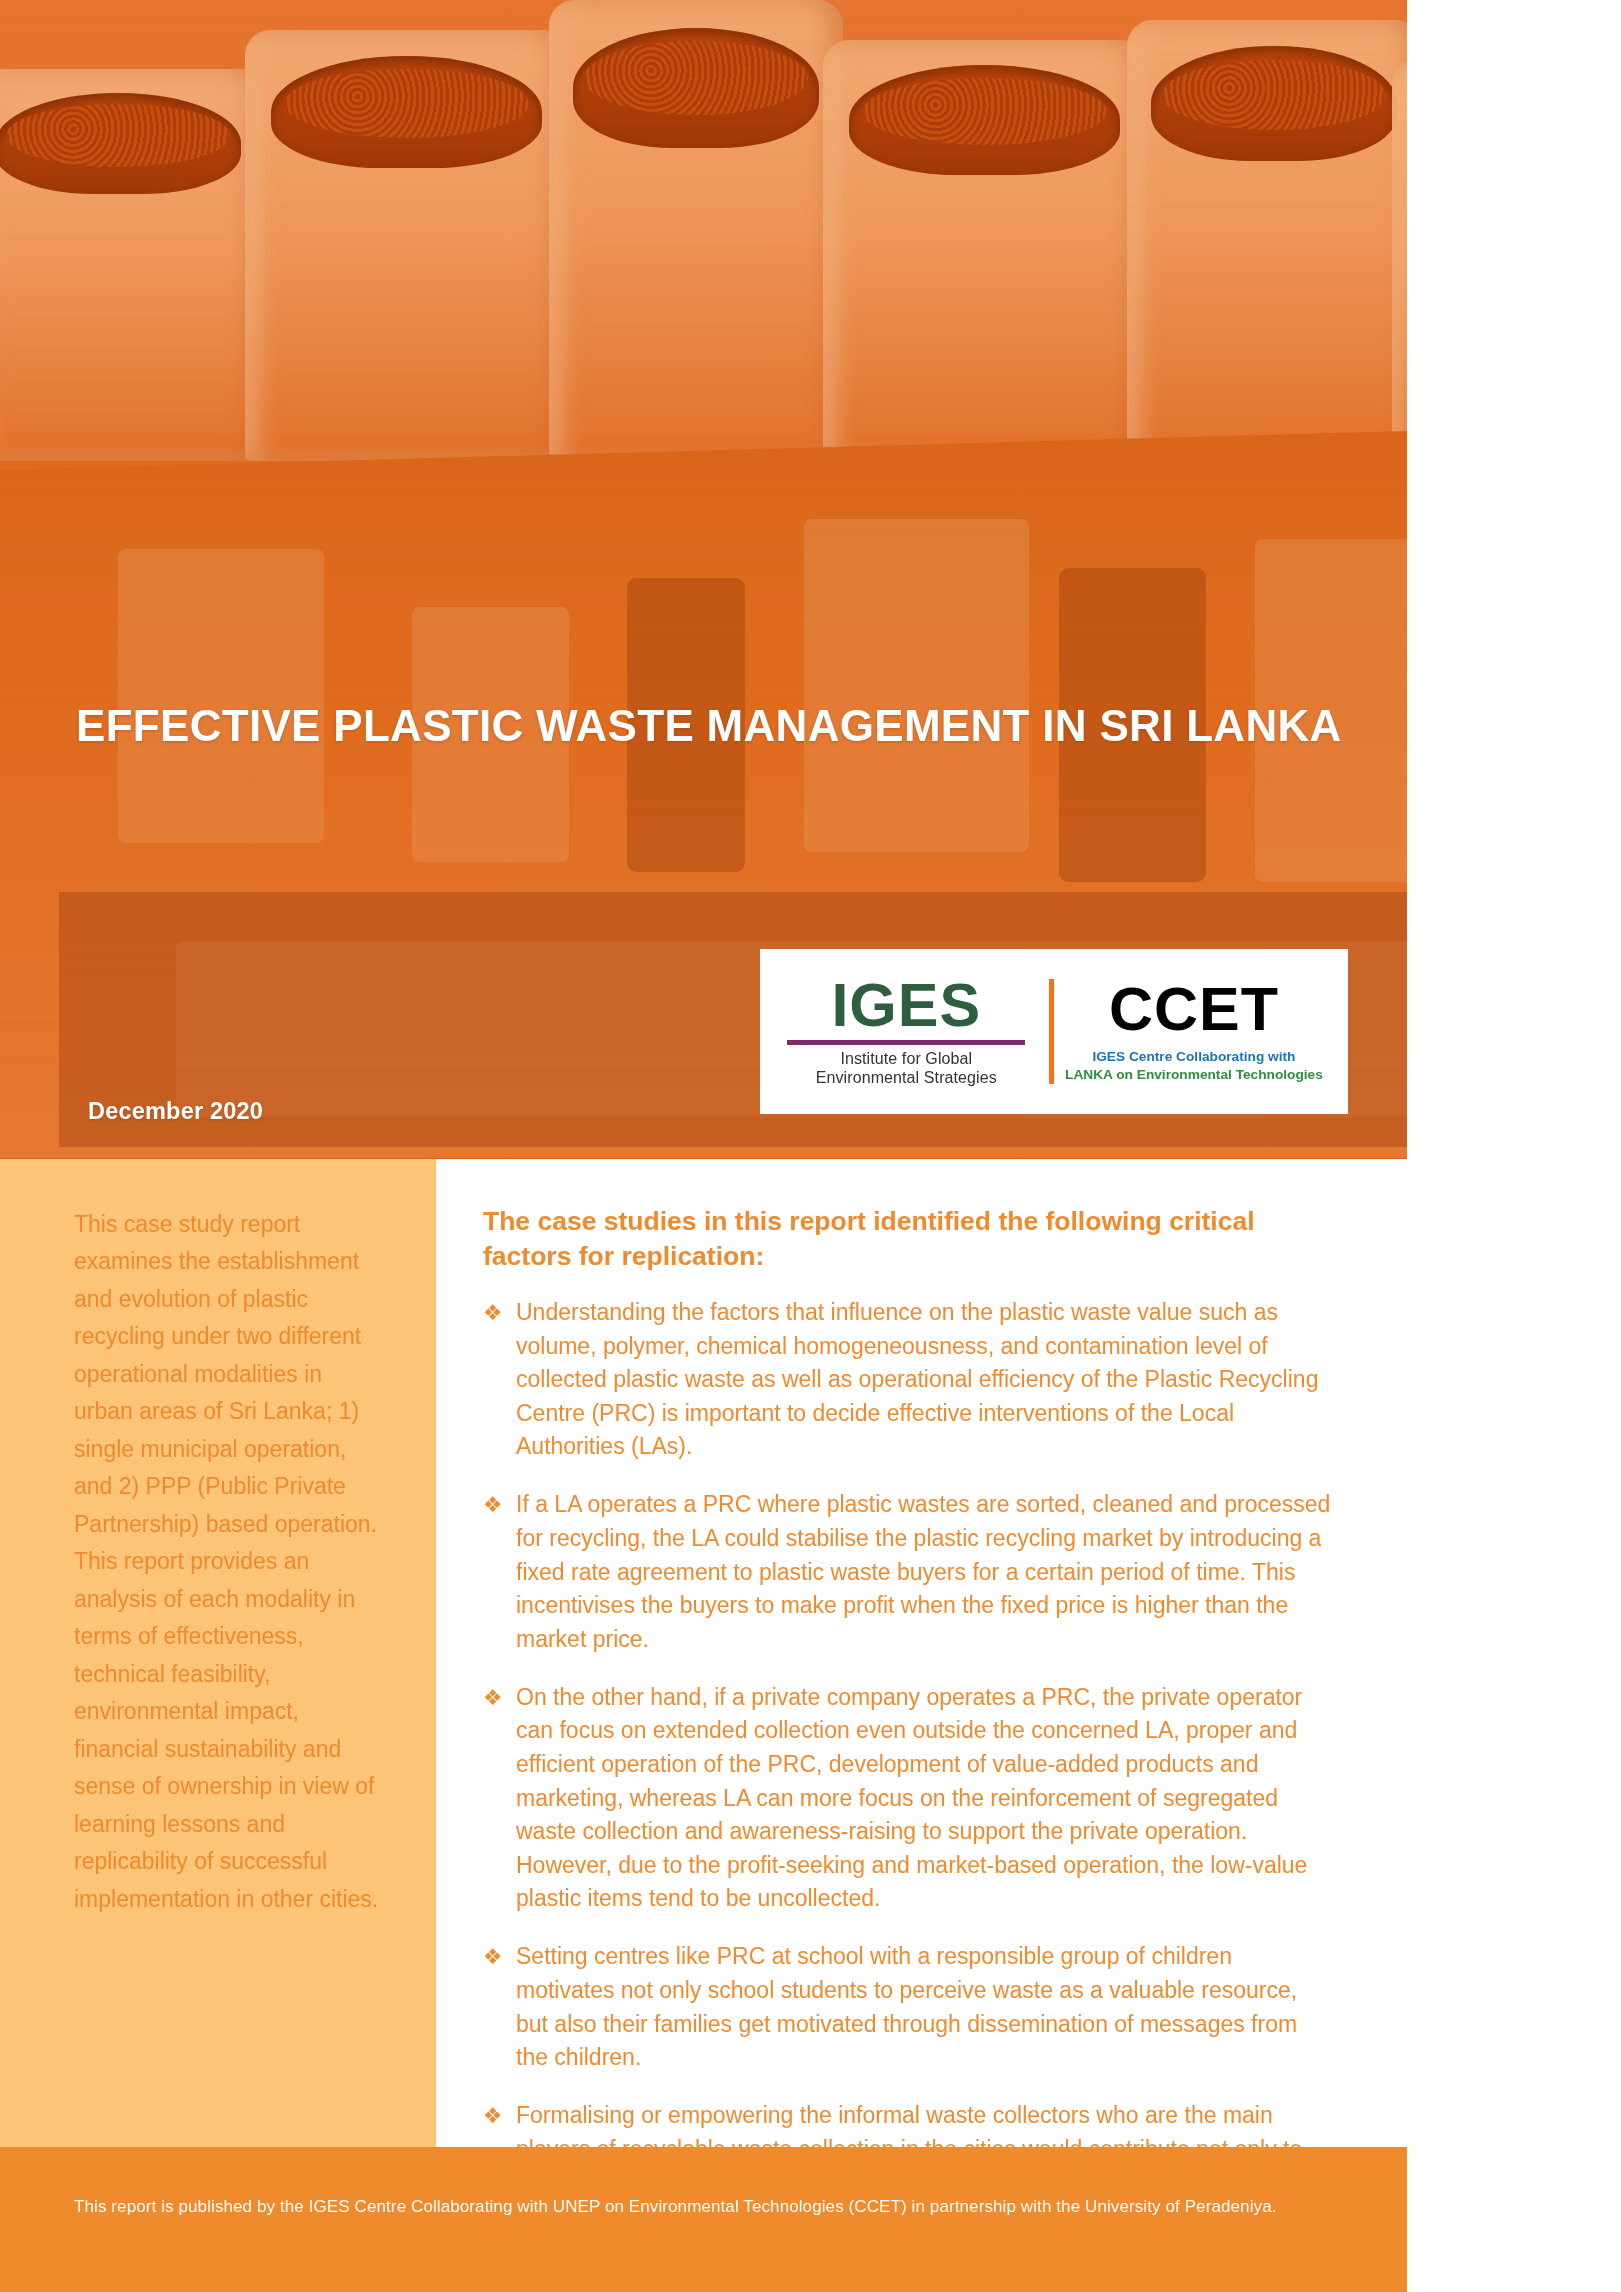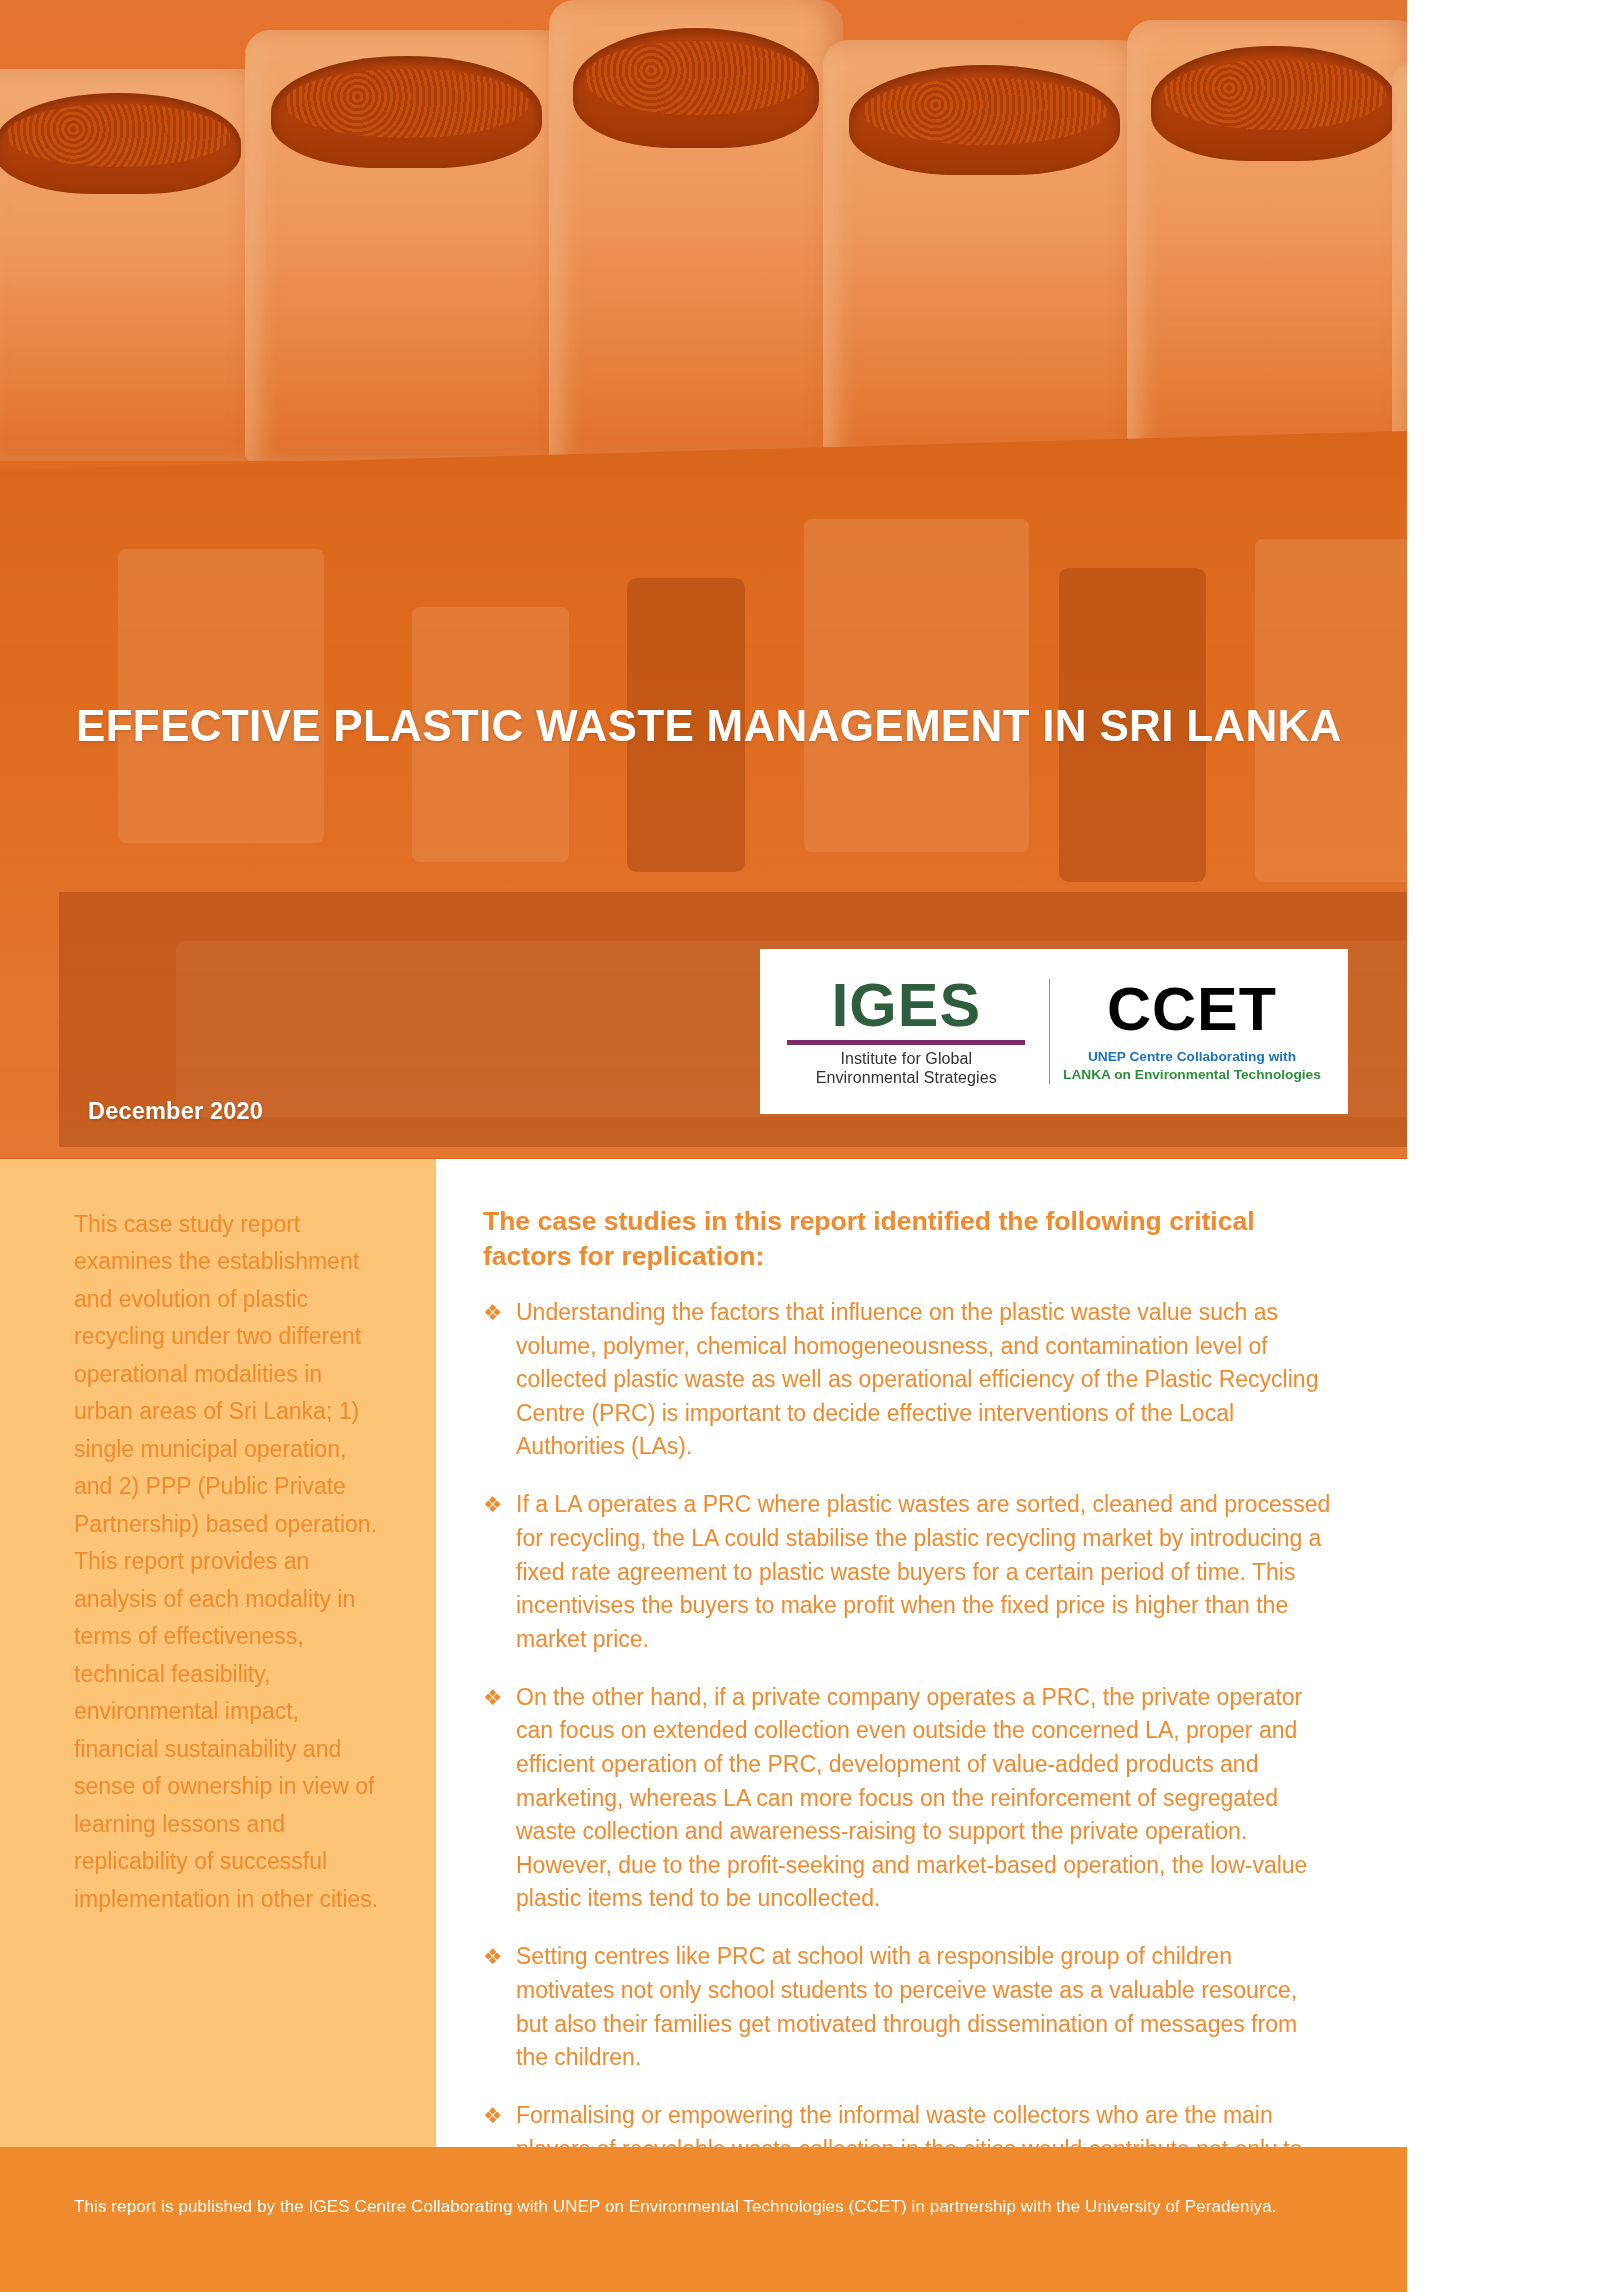--- a/index.html
+++ b/index.html
@@ -138,21 +138,21 @@
   }
   .logo-iges .sub {
     font-size: 16px;
     color: #333333;
     line-height: 1.18;
     letter-spacing: 0.1px;
   }
   .logo-ccet {
     flex: 1;
     text-align: center;
-    border-left: 1px solid #f97316;
+    border-left: 5px solid #f97316;
   }
   .logo-ccet .word {
     font-size: 61px;
     font-weight: bold;
     line-height: 1;
     letter-spacing: 1px;
   }
   .logo-ccet .sub {
     margin-top: 7.8px;
     font-size: 13.7px;
@@ -293,21 +293,21 @@
         <div class="word">IGES</div>
         <div class="rule"></div>
         <div class="sub">
           <div>Institute for Global</div>
           <div>Environmental Strategies</div>
         </div>
       </div>
       <div class="logo-ccet">
         <div class="word">CCET</div>
         <div class="sub">
-          <div>UNEP Centre Collaborating with</div>
+          <div>IGES Centre Collaborating with</div>
           <div class="l2">LANKA on Environmental Technologies</div>
         </div>
       </div>
     </div>
   </div>
 
   <div class="body-row">
     <div class="side-col">
       <p>This case study report examines the establishment and evolution of plastic recycling under two different operational modalities in urban areas of Sri Lanka; 1) single municipal operation, and 2) PPP (Public Private Partnership) based operation. This report provides an analysis of each modality in terms of effectiveness, technical feasibility, environmental impact, financial sustainability and sense of ownership in view of learning lessons and replicability of successful implementation in other cities.</p>
     </div>

